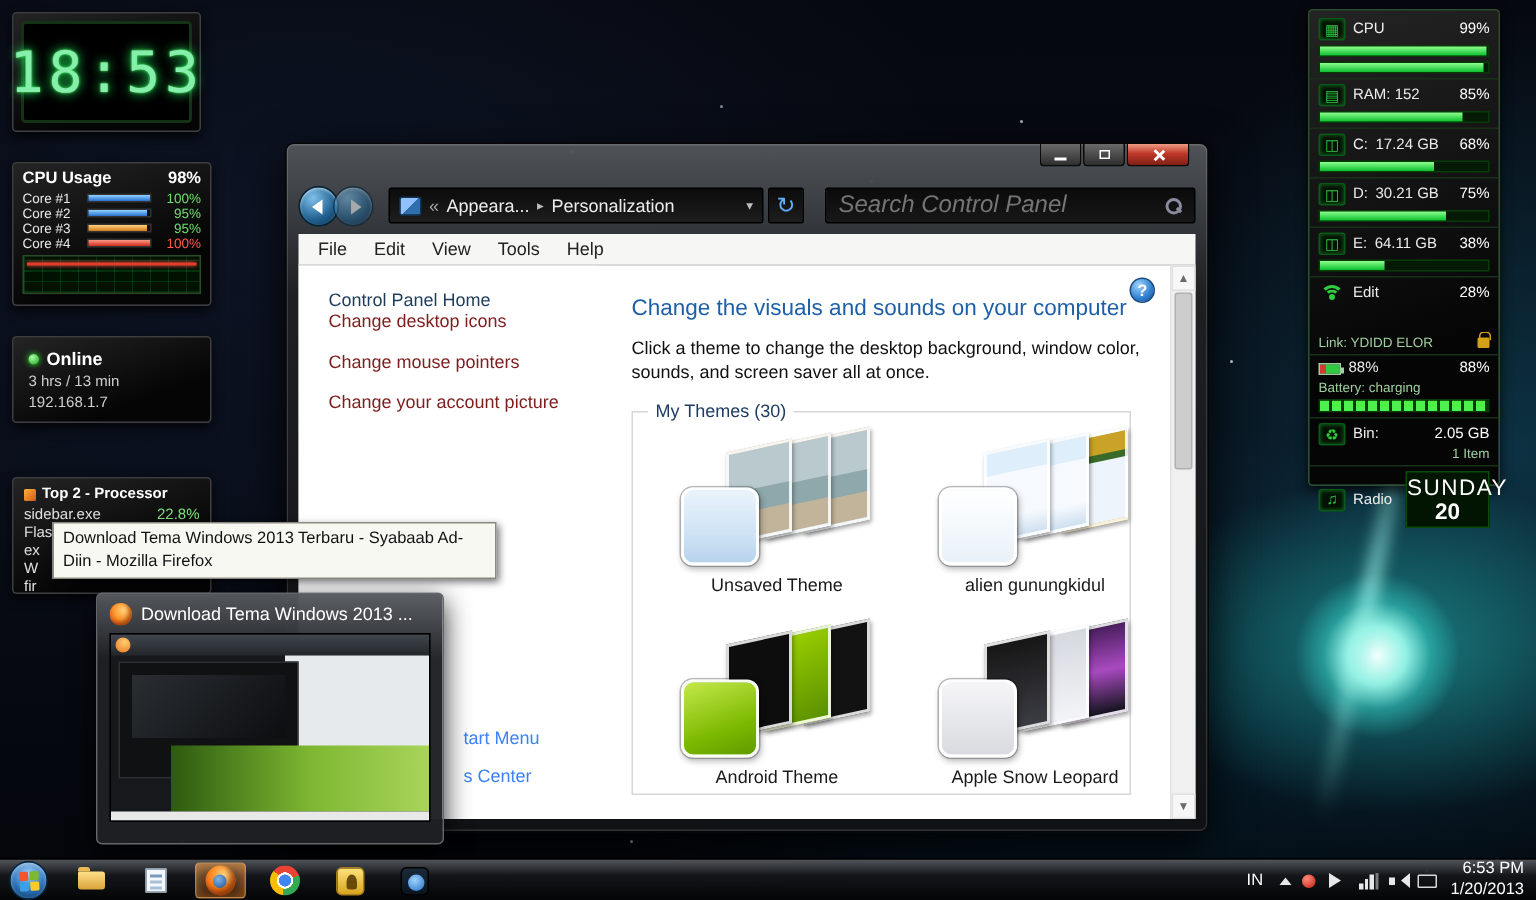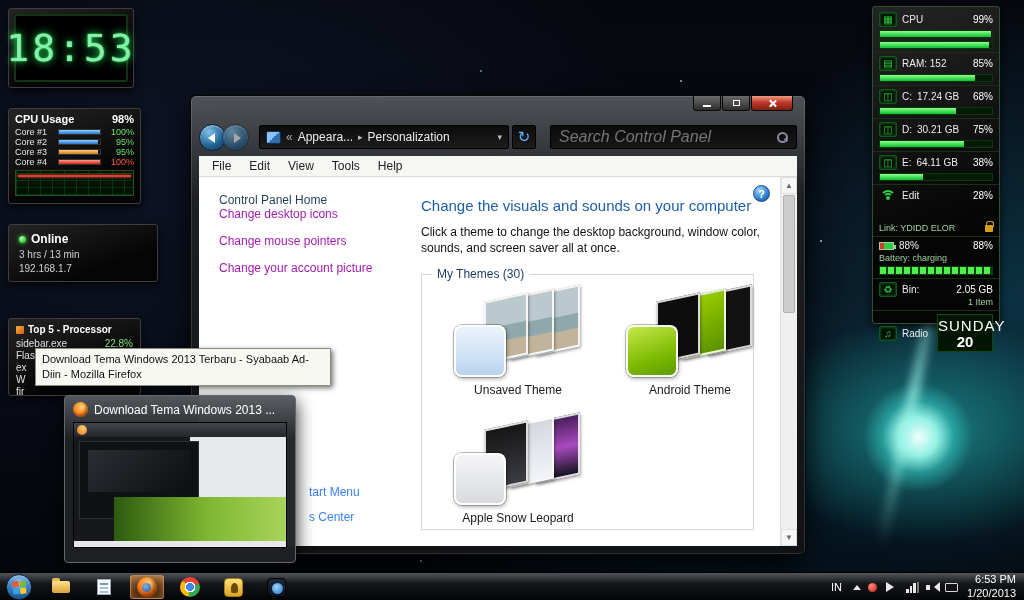--- a/index.html
+++ b/index.html
@@ -44,21 +44,21 @@
   .f1{width:100%;background:linear-gradient(180deg,#8fd4ff,#2a6fd0)}
   .f2{width:95%;background:linear-gradient(180deg,#8fd4ff,#2a6fd0)}
   .f3{width:95%;background:linear-gradient(180deg,#ffd27f,#d07a1a)}
   .f4{width:100%;background:linear-gradient(180deg,#ff9a8a,#d02a1a)}
   .graph{margin-top:3px;height:26px;border:1px solid #2a4a2a;position:relative;
     background:repeating-linear-gradient(90deg,rgba(0,255,80,.14) 0 1px,transparent 1px 12px),
                repeating-linear-gradient(0deg,rgba(0,255,80,.14) 0 1px,transparent 1px 7px),#021202}
   .trace{position:absolute;left:2px;right:2px;top:4px;height:2px;background:#e23c2c;box-shadow:0 0 3px #f55}
 
   
-  .g-online{left:8px;top:224px;width:150px;height:58px;padding:7px 10px}
+  .g-online{left:8px;top:224px;width:133px;height:58px;padding:7px 10px}
   .g-online .st{font-size:12px;font-weight:bold;color:#fff;display:flex;align-items:center;gap:5px}
   .dot{width:7px;height:7px;border-radius:50%;background:radial-gradient(circle at 35% 30%,#aaffaa,#18a818);box-shadow:0 0 4px #3f3}
   .g-online .ln{font-size:10px;color:#cfcfcf;margin-top:3px}
 
   
   .g-top5{left:8px;top:318px;width:133px;height:78px;padding:5px 7px;font-size:10px}
   .g-top5 .hd{display:flex;align-items:center;gap:4px;font-weight:bold;color:#fff;font-size:10px;margin-bottom:3px}
   .sq{width:8px;height:8px;border-radius:1px;background:linear-gradient(135deg,#ffb03a,#d0581a)}
   .prow{display:flex;justify-content:space-between;height:12px;color:#e0e0e0}
   .prow .pv{color:#7fe07f}
@@ -125,21 +125,21 @@
   .mag:before{content:"";position:absolute;left:0;top:0;width:7px;height:7px;border:2px solid #8a8aa0;border-radius:50%}
   .mag:after{content:"";position:absolute;left:7px;top:7px;width:4px;height:2px;background:#8a8aa0;transform:rotate(45deg)}
 
   .menubar{position:absolute;top:60px;left:8px;right:8px;height:21px;background:#f6f6f4;border-bottom:1px solid #d9d9d9;
     display:flex;align-items:center;padding-left:4px}
   .menubar span{padding:2px 9px;font-size:12px;color:#222}
 
   .content{position:absolute;top:81px;left:8px;right:8px;bottom:8px;background:#fff;overflow:hidden}
   .sidebar{position:absolute;left:0;top:0;bottom:0;width:200px;background:#fff;padding:16px 0 0 20px;font-size:12px}
   .sb-home{color:#1f3d5a;}
-  .sb-link{color:#a21caf;margin-bottom:13px;cursor:pointer}
+  .sb-link{color:#7f1d1d;margin-bottom:13px;cursor:pointer}
   .sb-frag{position:absolute;color:#3b82f6;left:110px}
 
   .main{position:absolute;left:200px;top:0;right:17px;bottom:0;padding:16px 26px 0 22px}
   .help{position:absolute;top:8px;right:10px;width:17px;height:17px;border-radius:50%;color:#fff;font-size:11px;font-weight:bold;
     display:flex;align-items:center;justify-content:center;border:1px solid #1a4a80;
     background:radial-gradient(circle at 35% 28%,#9fd4ff,#2f7fd0 60%,#15508f)}
   .h1{font-size:15px;color:#1d5fa8;font-weight:normal;margin:4px 0 10px}
   .sub1{font-size:12px;color:#111;width:370px;line-height:1.35}
   .themesbox{position:relative;margin-top:18px;border:1px solid #d7d7d7;height:256px;padding:16px 10px 0 14px}
   .legend{position:absolute;top:-8px;left:10px;background:#fff;padding:0 5px;font-size:12px;color:#1e3c64}
@@ -168,21 +168,21 @@
 
   .vscroll{position:absolute;right:0;top:0;bottom:0;width:17px;background:#f0f0f0;border-left:1px solid #e2e2e2}
   .varrow{height:17px;display:flex;align-items:center;justify-content:center;color:#6a6a6a;font-size:8px;background:#f7f7f7;border:1px solid #e0e0e0}
   .vthumb{position:absolute;left:2px;right:2px;top:18px;height:118px;background:#cdcdcd;border:1px solid #b0b0b0;border-radius:2px}
   .varrow.dn{position:absolute;bottom:0;left:0;right:0}
 
   
   #fxprev{position:absolute;left:64px;top:395px;width:232px;height:168px;z-index:30;border-radius:4px;
     background:linear-gradient(180deg,rgba(86,90,95,.97),rgba(30,32,35,.97) 26%);
     border:1px solid #63676c;box-shadow:0 6px 18px rgba(0,0,0,.85);padding:6px 8px}
-  .fxrow{display:flex;align-items:center;gap:6px;color:#fff;font-size:12px;white-space:nowrap;overflow:hidden}
+  .fxrow{display:flex;align-items:flex-start;gap:6px;color:#fff;font-size:12px;white-space:nowrap;overflow:hidden}
   .fxico{width:15px;height:15px;border-radius:50%;flex:0 0 15px;
     background:radial-gradient(circle at 62% 32%,#ffd27f,#ff9a2e 45%,#d9571a 82%);box-shadow:inset -2px -2px 3px rgba(120,40,0,.6)}
   .shot{margin-top:5px;height:126px;background:#16181b;border:1px solid #000;position:relative;overflow:hidden}
   .shot .bar{position:absolute;left:0;right:0;top:0;height:14px;background:linear-gradient(#41464d,#23272c)}
   .shot .fxmini{position:absolute;left:3px;top:2px;width:10px;height:10px;border-radius:50%;
     background:radial-gradient(circle at 60% 30%,#ffce6e,#e8701c)}
   .shot .page{position:absolute;left:5px;top:18px;width:120px;bottom:28px;background:#101113;border:1px solid #2c3035}
   .shot .page i{position:absolute;left:8px;top:8px;right:8px;height:42px;background:linear-gradient(135deg,#2a2e33,#0c0e10);display:block}
   .shot .rightcol{position:absolute;right:0;top:14px;width:96px;bottom:24px;background:#e7eaec}
   .shot .green{position:absolute;right:0;bottom:6px;left:40px;height:44px;
@@ -288,21 +288,21 @@
         <span class="dot"></span>
       <span>Online</span>
       </div>
     <div class="ln">3 hrs / 13 min</div>
     <div class="ln">192.168.1.7</div>
   </div>
 
   <div class="g g-top5">
     <div class="hd">
         <span class="sq"></span>
-      <span>Top 5 - Processor</span>
+      <span>Top 2 - Processor</span>
       </div>
     <div class="prow">
       <span>sidebar.exe</span>
       <span class="pv">22.8%</span>
     </div>
     <div class="prow">
       <span>FlashPlayerPlug</span>
       <span class="pv">12.9%</span>
     </div>
     <div class="prow">
@@ -476,20 +476,29 @@
           <div class="legend">My Themes (30)</div>
           <div class="tgrid">
             <div class="titem t-unsaved">
               <div class="thumb">
                 <span class="pane p3"></span>
                   <span class="pane p2"></span>
                   <span class="pane p1"></span>
                   <span class="front"></span>
               </div>
               <div class="tlabel">Unsaved Theme</div>
+            </div>
+            <div class="titem t-alien">
+              <div class="thumb">
+                <span class="pane p3"></span>
+                  <span class="pane p2"></span>
+                  <span class="pane p1"></span>
+                  <span class="front"></span>
+              </div>
+              <div class="tlabel">alien gunungkidul</div>
             </div>
             <div class="titem t-android">
               <div class="thumb">
                 <span class="pane p3"></span>
                   <span class="pane p2"></span>
                   <span class="pane p1"></span>
                   <span class="front"></span>
               </div>
               <div class="tlabel">Android Theme</div>
             </div>

